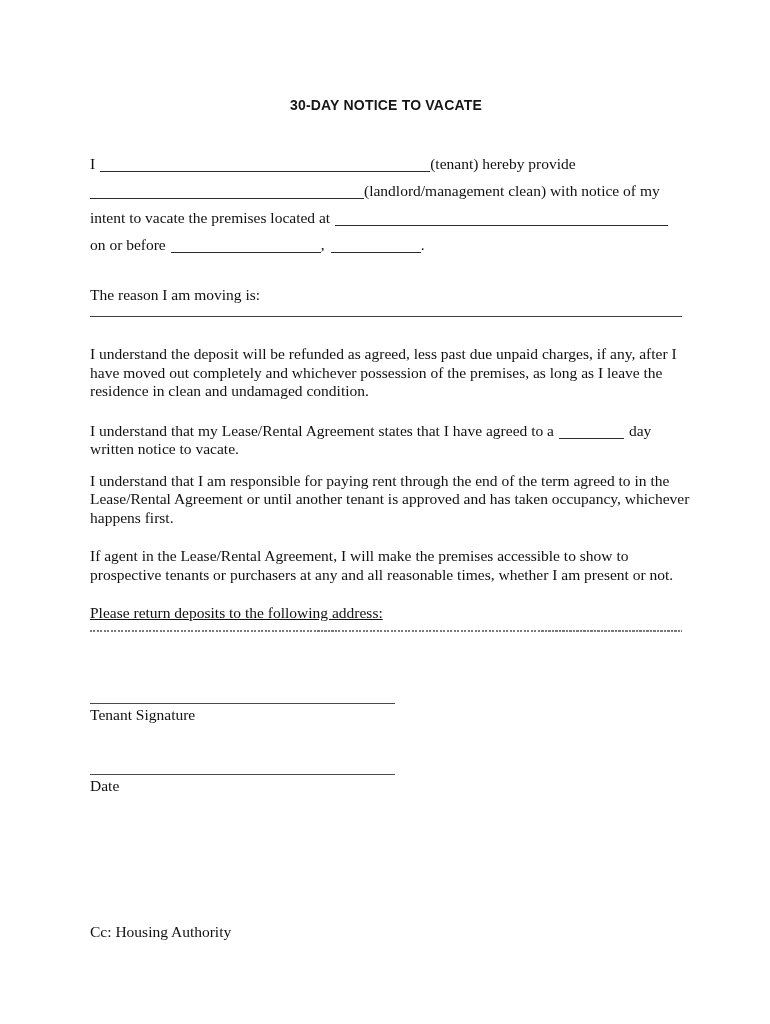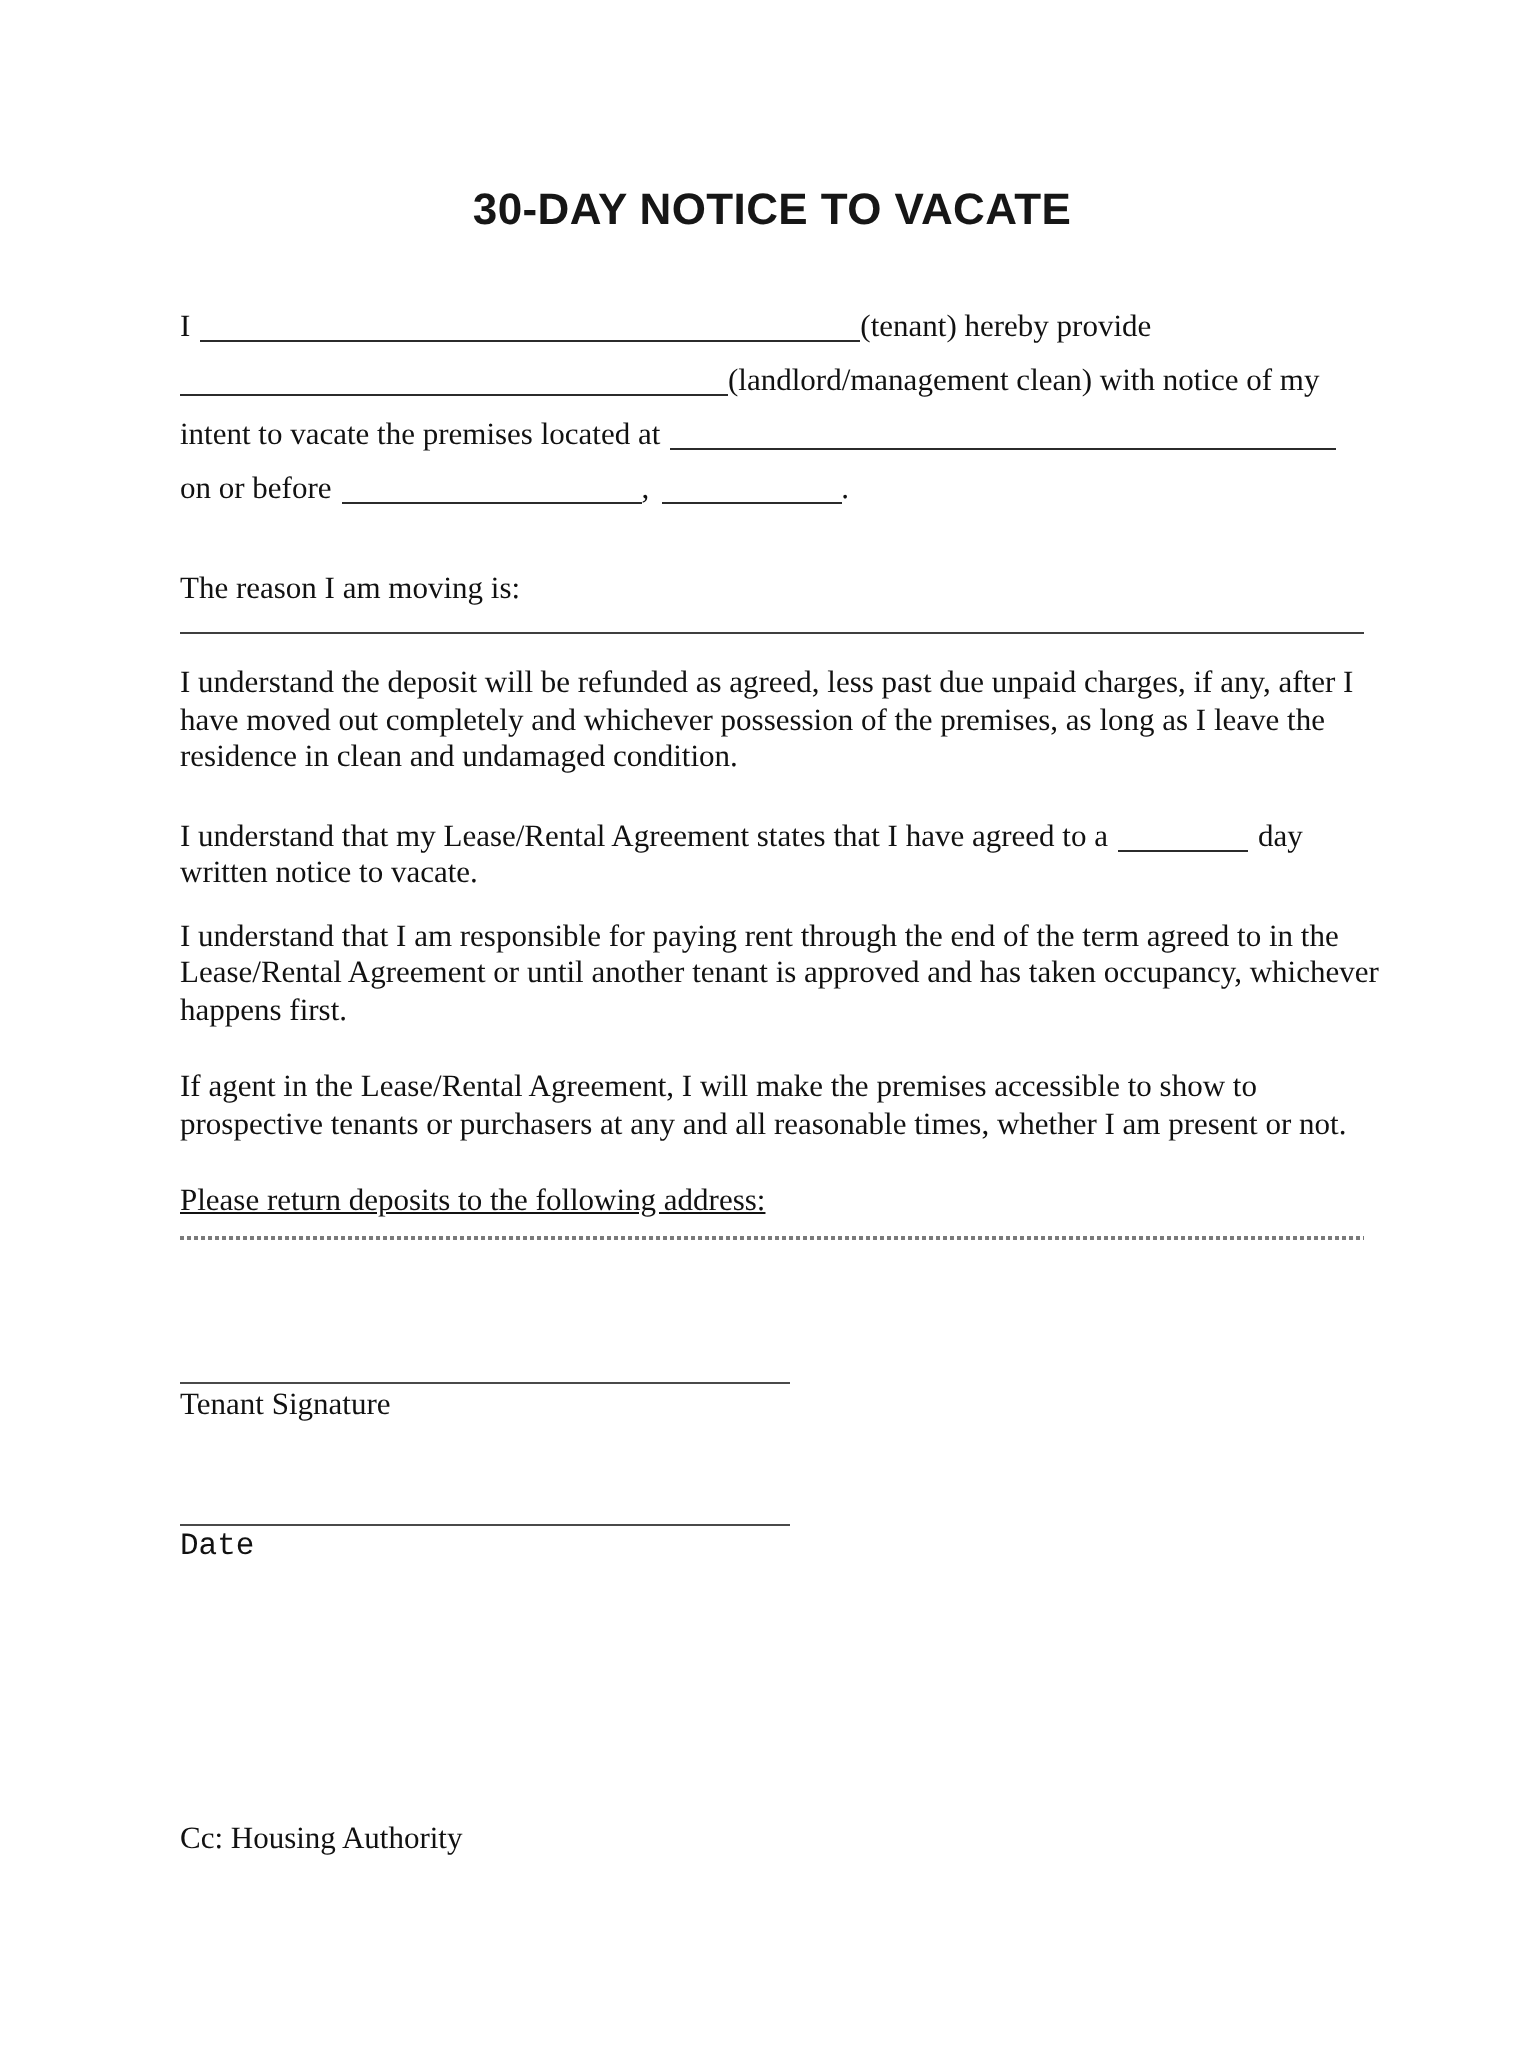--- a/index.html
+++ b/index.html
@@ -11,21 +11,21 @@
     padding: 92px 88px 0 90px;
     background: #ffffff;
     color: #111111;
     font-family: "Liberation Serif", serif;
     font-size: 15.5px;
     overflow: hidden;
   }
   .title {
     font-family: "Liberation Sans", sans-serif;
     font-weight: bold;
-    font-size: 22px;
+    font-size: 14px;
     line-height: 26px;
     text-align: center;
     color: #161616;
     letter-spacing: 0.2px;
   }
   .intro { margin-top: 32px; }
   .intro .line { line-height: 27px; white-space: nowrap; }
   .blank {
     display: inline-block;
     height: 14px;
@@ -39,37 +39,37 @@
   .blank.year     { width: 90px;  margin-left: 6px; }
   .blank.days     { width: 65px;  margin: 0 5px; }
   .reason-label { margin-top: 27px; line-height: 19px; }
   .rule-solid {
     margin-top: 12px;
     height: 0;
     border-top: 1px solid #3f3f3f;
   }
   .para { line-height: 18.5px; }
   .para .pline { white-space: nowrap; }
-  .p-deposit  { margin-top: 16px; }
+  .p-deposit  { margin-top: 28px; }
   .p-days     { margin-top: 21px; }
   .p-rent     { margin-top: 13px; }
   .p-showing  { margin-top: 20px; }
   .p-return   { margin-top: 20px; text-decoration: underline; }
   .rule-dashed {
     margin-top: 7px;
     height: 2px;
     background: repeating-linear-gradient(90deg, #7a7a7a 0px, #7a7a7a 2px, #ffffff 2px, #ffffff 3.5px);
   }
   .sig-block {
     width: 305px;
     border-top: 1px solid #4a4a4a;
     padding-top: 1px;
   }
   .sig-tenant { margin-top: 71px; }
-  .sig-date   { margin-top: 50px; font-family: Liberation Mono, monospace; }
+  .sig-date   { margin-top: 50px; }
   .sig-label  { line-height: 19px; }
   .cc-line { margin-top: 127px; line-height: 19px; }
 </style>
 </head>
 <body>
 
 <div class="page">
 
   <div class="title">30-DAY NOTICE TO VACATE</div>
 

